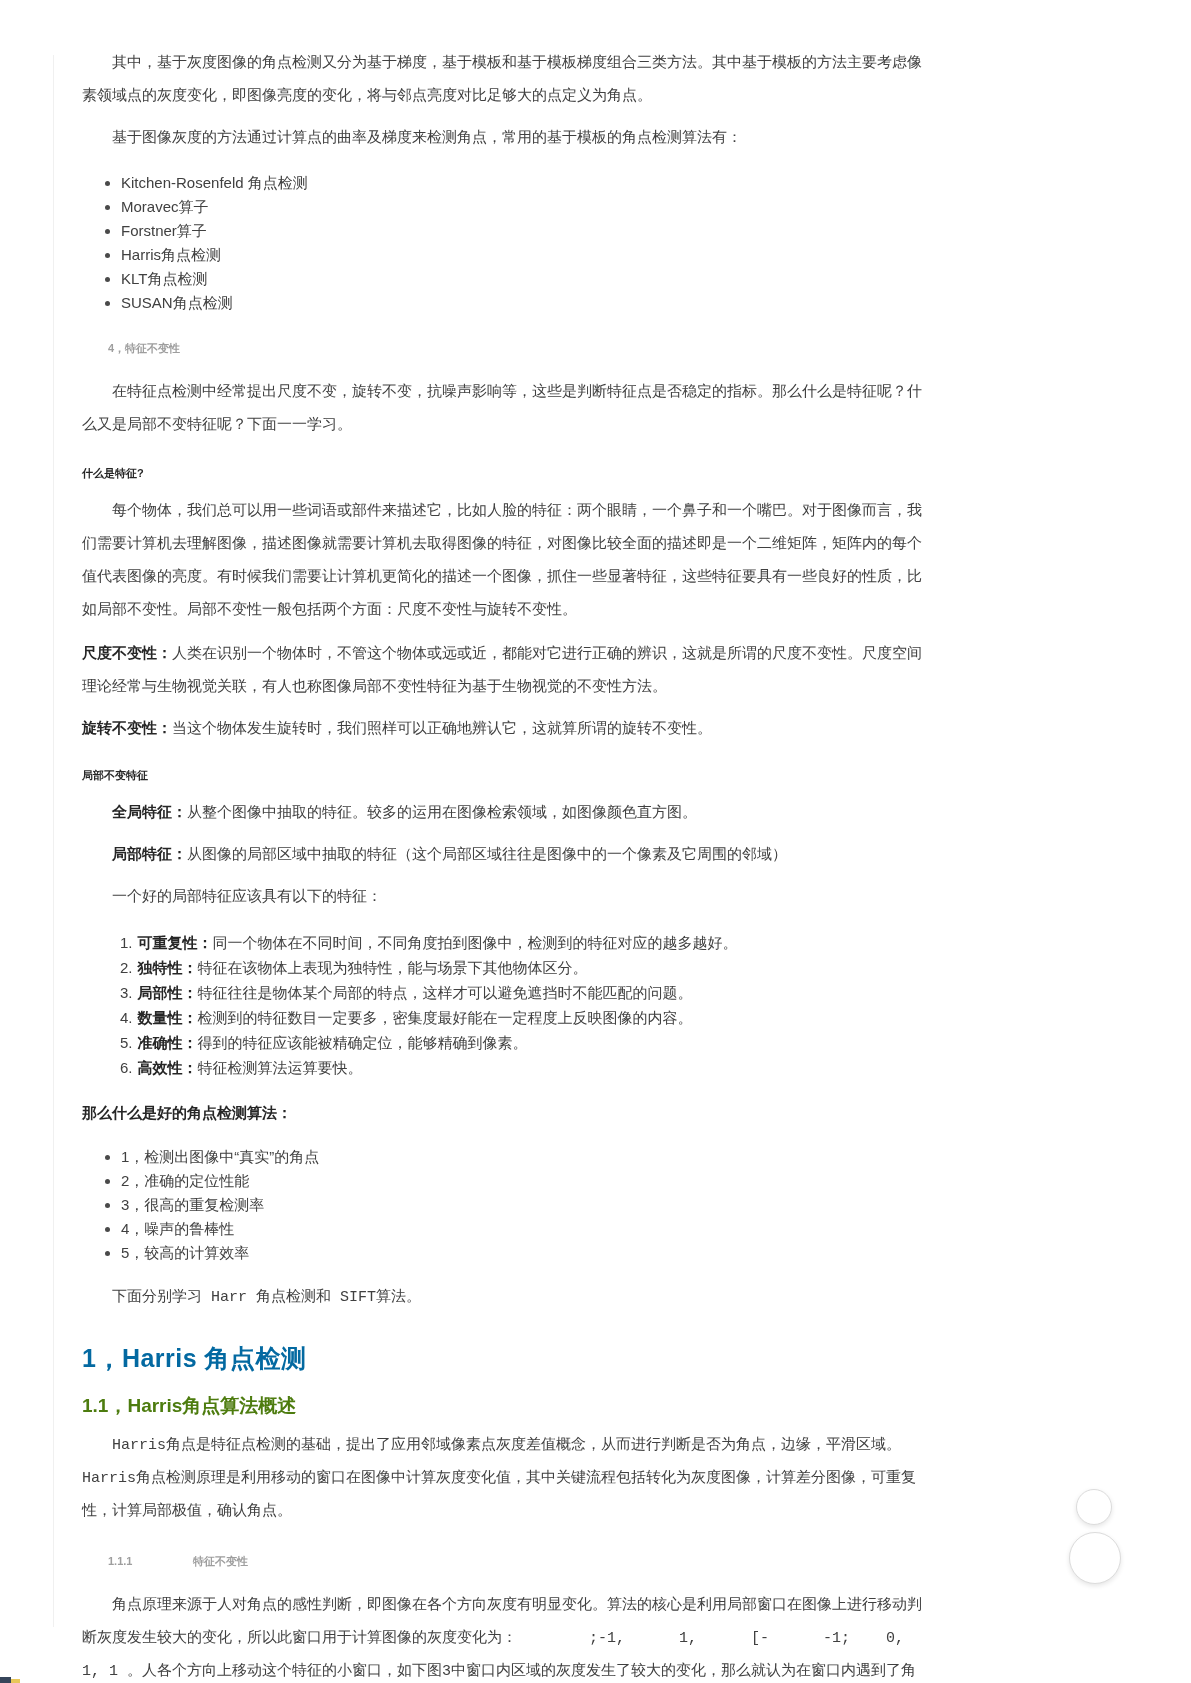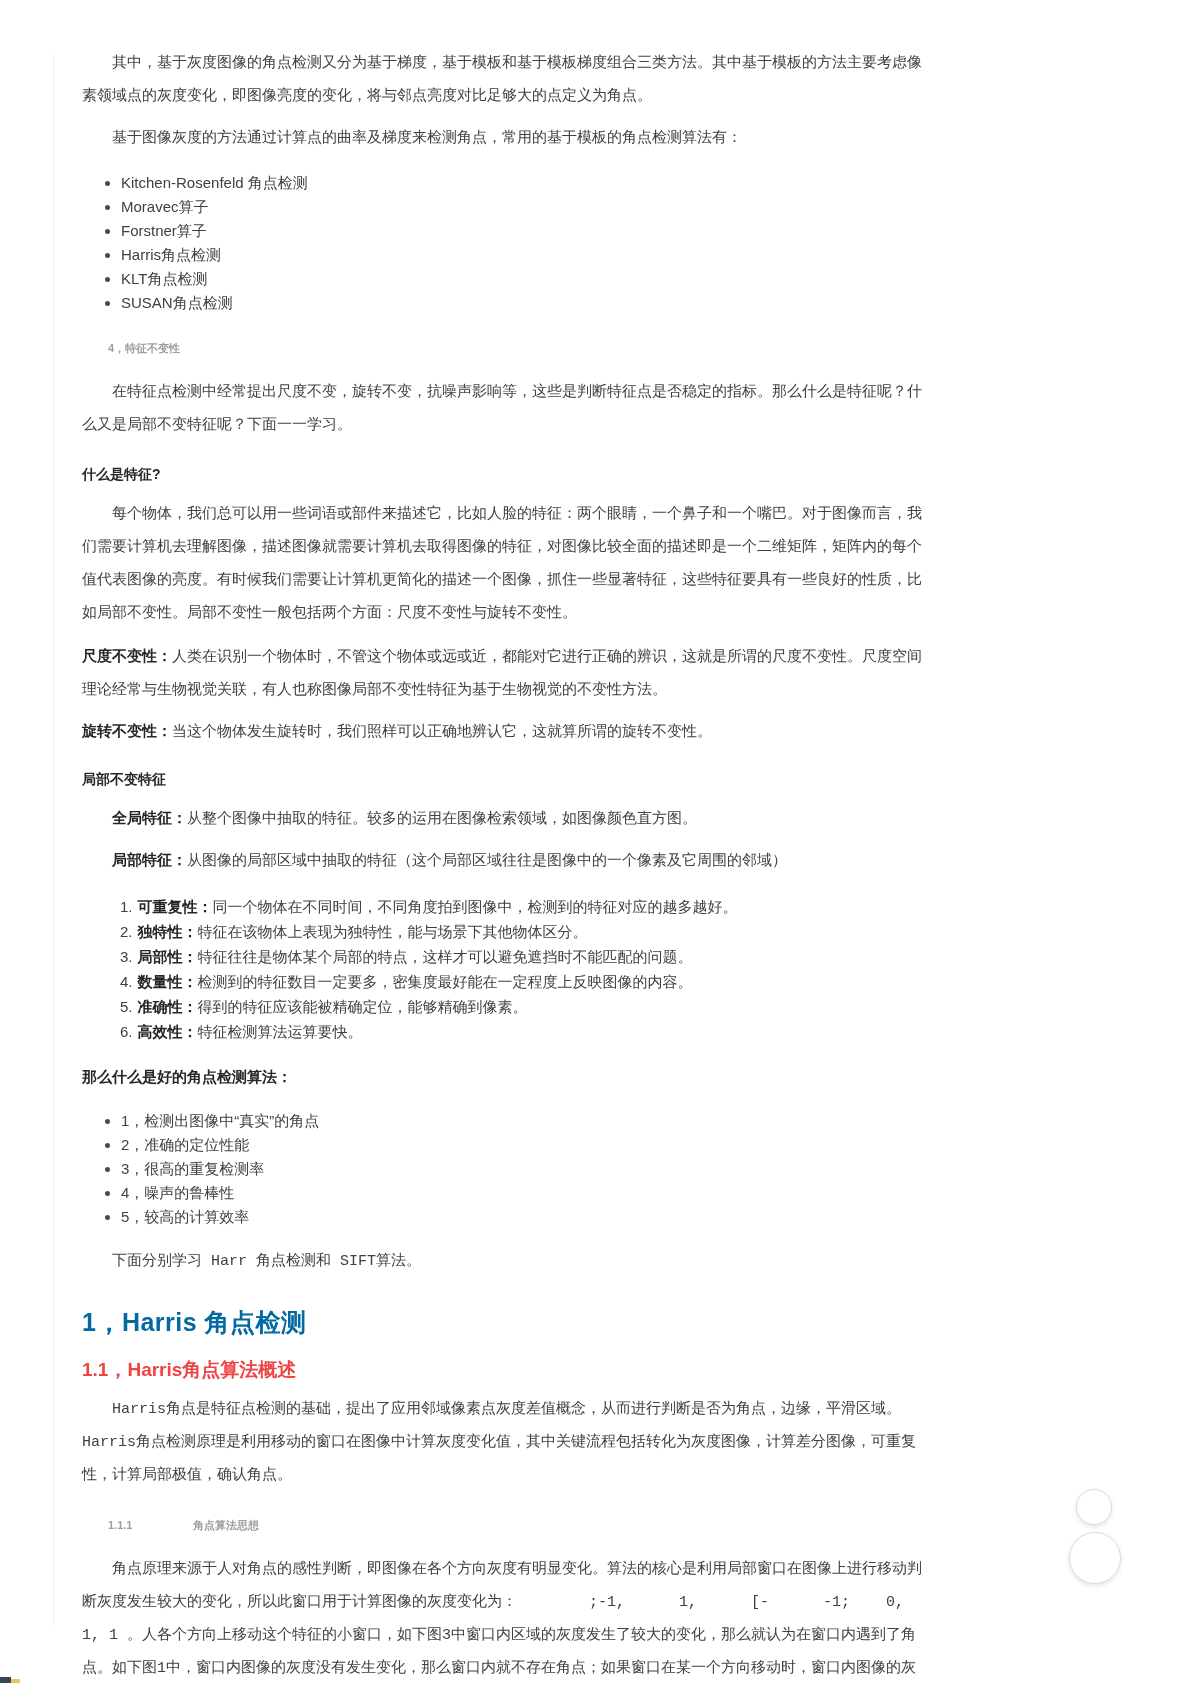--- a/index.html
+++ b/index.html
@@ -31,24 +31,24 @@
     content:""; position:absolute; left:1px; top:10px;
     width:5px; height:5px; border-radius:50%; background:#4a4a4a;
   }
 
   ol.props { list-style:none; margin:16px 0; padding:0 0 0 38px; }
   ol.props li { line-height:25px; }
   ol.props .num { margin-right:5px; }
 
   .gray-h { color:#9e9e9e; font-weight:bold; font-size:11px; margin:26px 0 20px; padding-left:26px; }
   .gray-h .h3num { display:inline-block; min-width:85px; }
-  .bold-h { color:#262626; font-weight:bold; font-size:14px; margin:24px 0 14px; }
+  .bold-h { color:#262626; font-weight:bold; font-size:11px; margin:24px 0 14px; }
 
   h1.title1 { font-size:25px; color:#0369a1; margin:28px 0 12px; font-weight:bold; letter-spacing:0.5px; }
-  h2.title2 { font-size:19px; color:#ef4444; margin:18px 0 10px; font-weight:bold; }
+  h2.title2 { font-size:19px; color:#4d7c0f; margin:18px 0 10px; font-weight:bold; }
 
   .pre { white-space:pre-wrap; }
 
   .fab {
     position:absolute; background:#ffffff;
     border:1px solid #dcdcdc; border-radius:50%;
     box-shadow:0 2px 5px rgba(0,0,0,0.10);
     cursor:pointer;
   }
   .fab-small { left:1076px; top:1489px; width:34px; height:34px; }
@@ -82,20 +82,21 @@
   <h4 class="bold-h">什么是特征?</h4>
   <p class="indent">每个物体，我们总可以用一些词语或部件来描述它，比如人脸的特征：两个眼睛，一个鼻子和一个嘴巴。对于图像而言，我们需要计算机去理解图像，描述图像就需要计算机去取得图像的特征，对图像比较全面的描述即是一个二维矩阵，矩阵内的每个值代表图像的亮度。有时候我们需要让计算机更简化的描述一个图像，抓住一些显著特征，这些特征要具有一些良好的性质，比如局部不变性。局部不变性一般包括两个方面：尺度不变性与旋转不变性。</p>
 
   <p><strong class="term">尺度不变性：</strong><span>人类在识别一个物体时，不管这个物体或远或近，都能对它进行正确的辨识，这就是所谓的尺度不变性。尺度空间理论经常与生物视觉关联，有人也称图像局部不变性特征为基于生物视觉的不变性方法。</span></p>
   <p><strong class="term">旋转不变性：</strong><span>当这个物体发生旋转时，我们照样可以正确地辨认它，这就算所谓的旋转不变性。</span></p>
 
   <h4 class="bold-h">局部不变特征</h4>
 
   <p class="indent"><strong class="term">全局特征：</strong><span>从整个图像中抽取的特征。较多的运用在图像检索领域，如图像颜色直方图。</span></p>
   <p class="indent"><strong class="term">局部特征：</strong><span>从图像的局部区域中抽取的特征（这个局部区域往往是图像中的一个像素及它周围的邻域）</span></p>
+  <p class="indent">一个好的局部特征应该具有以下的特征：</p>
 
   <ol class="props">
     <li><span class="num">1.</span><strong class="term">可重复性：</strong><span>同一个物体在不同时间，不同角度拍到图像中，检测到的特征对应的越多越好。</span></li>
     <li><span class="num">2.</span><strong class="term">独特性：</strong><span>特征在该物体上表现为独特性，能与场景下其他物体区分。</span></li>
     <li><span class="num">3.</span><strong class="term">局部性：</strong><span>特征往往是物体某个局部的特点，这样才可以避免遮挡时不能匹配的问题。</span></li>
     <li><span class="num">4.</span><strong class="term">数量性：</strong><span>检测到的特征数目一定要多，密集度最好能在一定程度上反映图像的内容。</span></li>
     <li><span class="num">5.</span><strong class="term">准确性：</strong><span>得到的特征应该能被精确定位，能够精确到像素。</span></li>
     <li><span class="num">6.</span><strong class="term">高效性：</strong><span>特征检测算法运算要快。</span></li>
   </ol>
 
@@ -108,21 +109,21 @@
     <li>4，噪声的鲁棒性</li>
     <li>5，较高的计算效率</li>
   </ul>
 
   <p class="indent">下面分别学习 Harr 角点检测和 SIFT算法。</p>
 
   <h1 class="title1">1，Harris 角点检测</h1>
   <h2 class="title2">1.1，Harris角点算法概述</h2>
   <p class="indent">Harris角点是特征点检测的基础，提出了应用邻域像素点灰度差值概念，从而进行判断是否为角点，边缘，平滑区域。Harris角点检测原理是利用移动的窗口在图像中计算灰度变化值，其中关键流程包括转化为灰度图像，计算差分图像，可重复性，计算局部极值，确认角点。</p>
 
-  <h3 class="gray-h"><span class="h3num">1.1.1</span><span>角点算法思想</span></h3>
+  <h3 class="gray-h"><span class="h3num">1.1.1</span><span>特征不变性</span></h3>
 
   <p class="indent"><span>角点原理来源于人对角点的感性判断，即图像在各个方向灰度有明显变化。算法的核心是利用局部窗口在图像上进行移动判断灰度发生较大的变化，所以此窗口用于计算图像的灰度变化为：</span><span class="pre">        ;-1,      1,      [-      -1;    0,      1, 1 。</span><span>人各个方向上移动这个特征的小窗口，如下图3中窗口内区域的灰度发生了较大的变化，那么就认为在窗口内遇到了角点。如下图1中，窗口内图像的灰度没有发生变化，那么窗口内就不存在角点；如果窗口在某一个方向移动时，窗口内图像的灰度发生了较大的变化，而在另一些方向上没有发生变化，那么，窗口内的图像可能就是一条直线的线段。</span></p>
 
 </article>
 
 <div class="fab fab-small"></div>
 <div class="fab fab-large"></div>
 
 <div class="corner-dark"></div>
 <div class="corner-yellow"></div>

